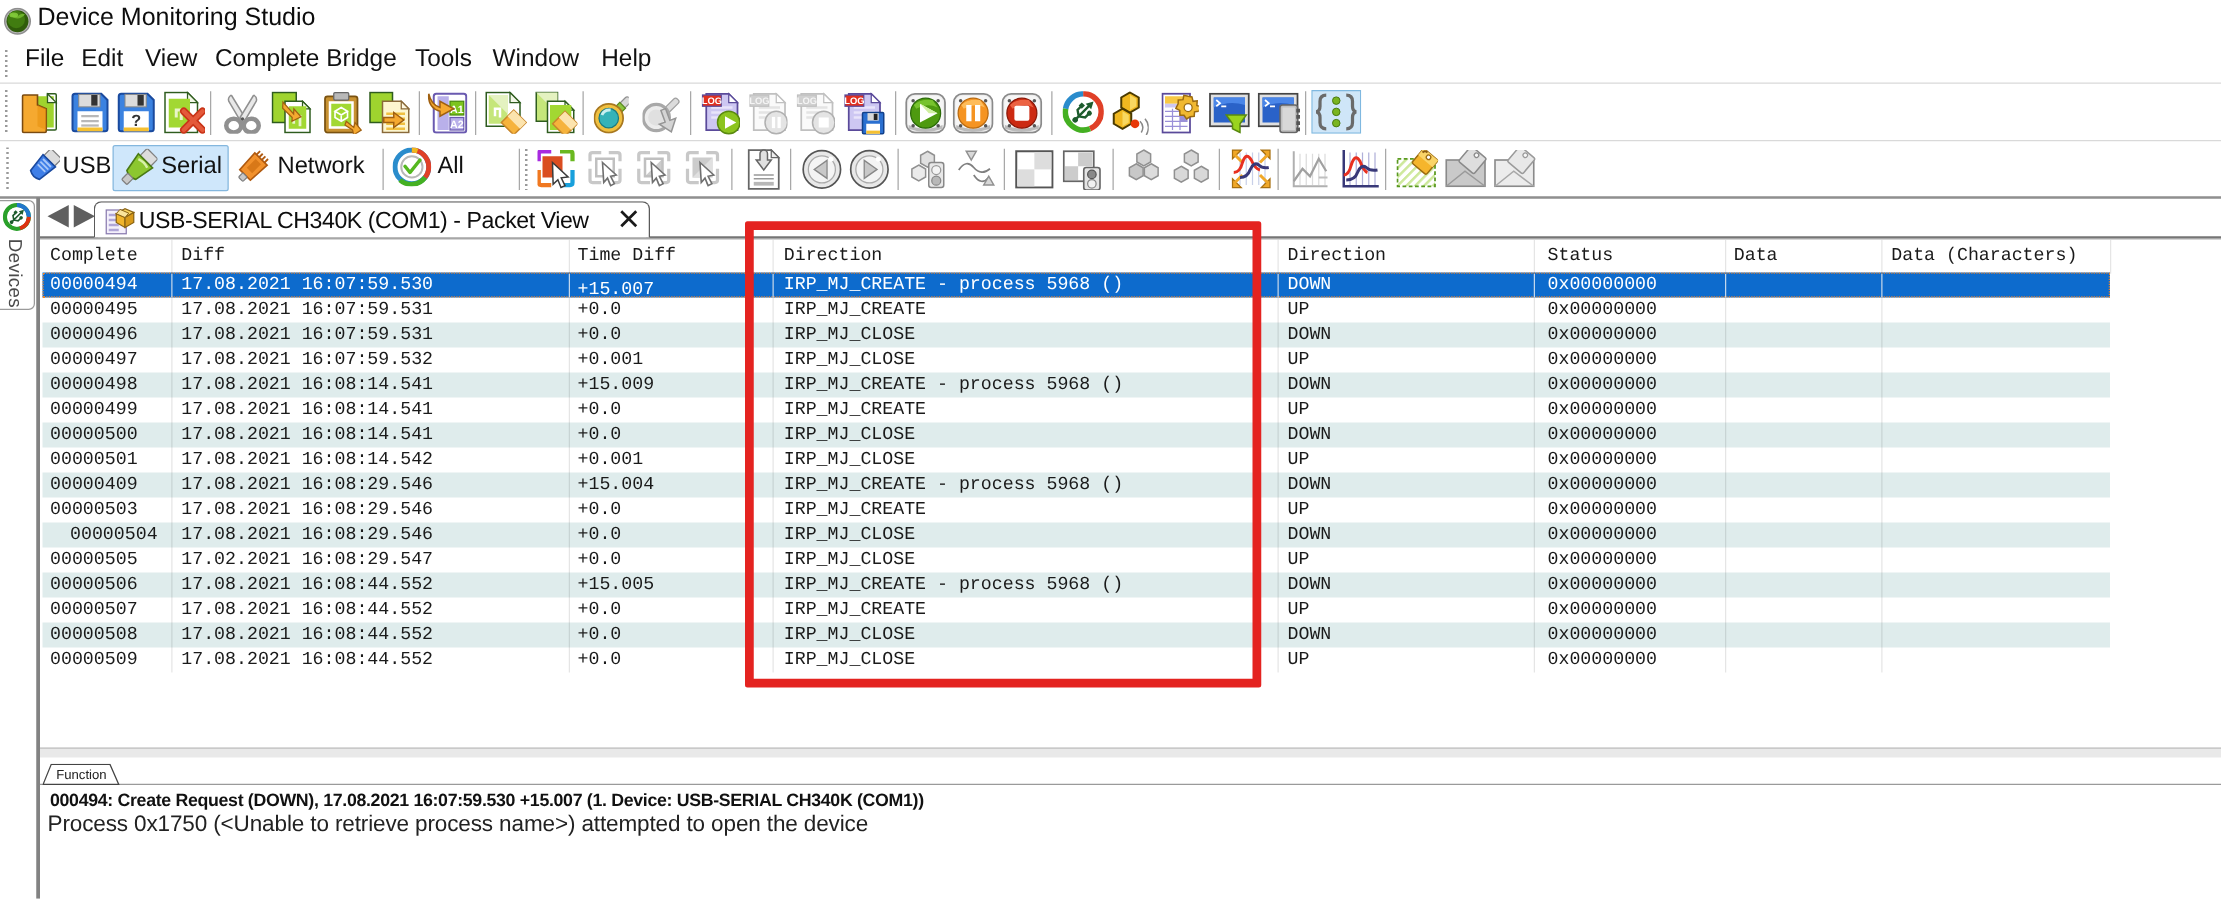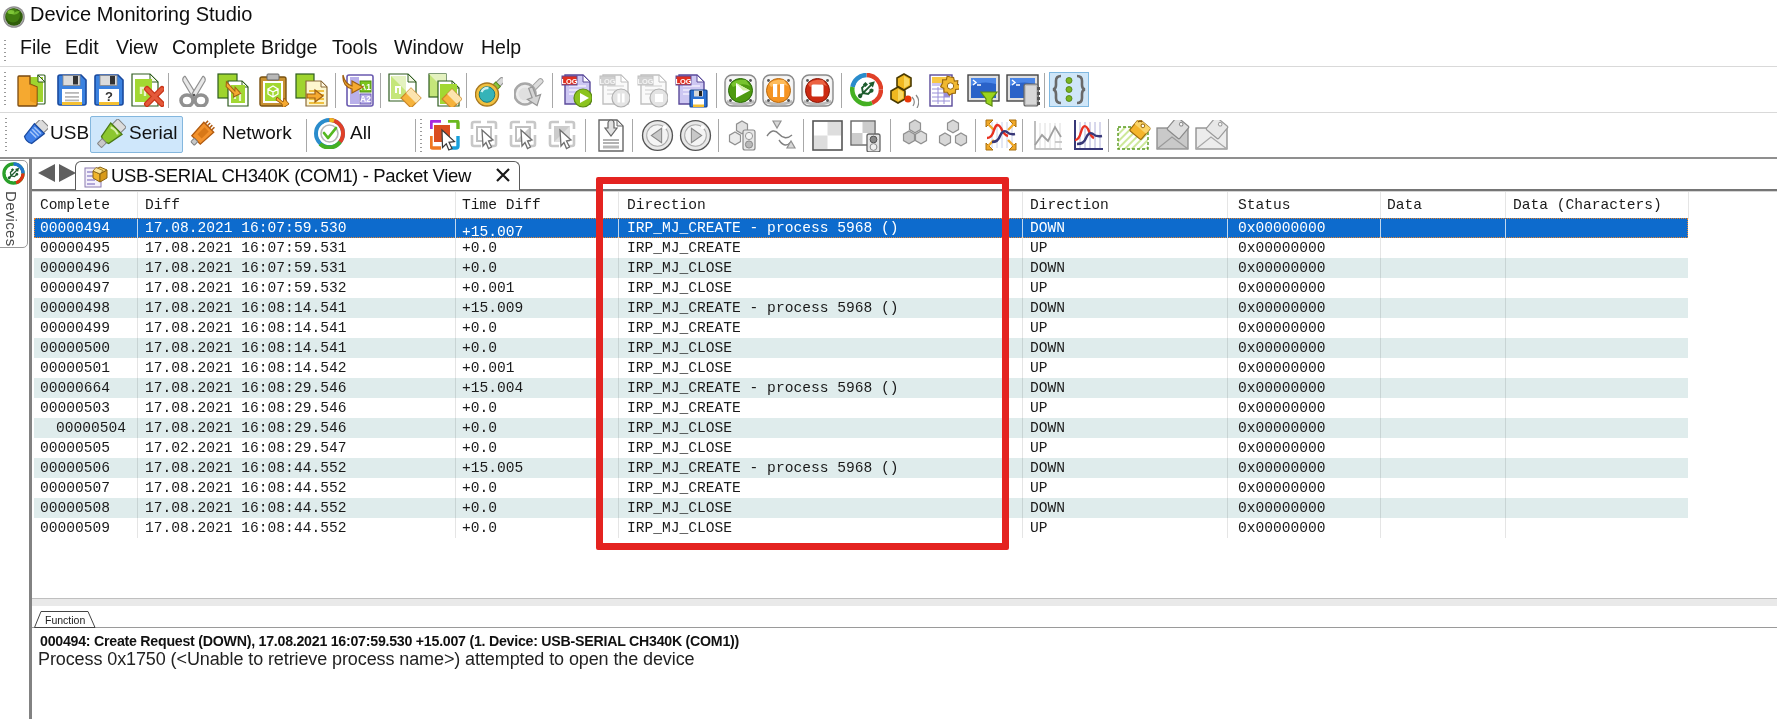--- a/index.html
+++ b/index.html
@@ -616,21 +616,21 @@
 <div class="mono cell" style="left:627px;top:340px">IRP_MJ_CLOSE</div>
 <div class="mono cell" style="left:1030px;top:340px">DOWN</div>
 <div class="mono cell" style="left:1238px;top:340px">0x00000000</div>
 <div class="mono cell" style="left:40px;top:360px">00000501</div>
 <div class="mono cell" style="left:145px;top:360px">17.08.2021 16:08:14.542</div>
 <div class="mono cell" style="left:462px;top:360px">+0.001</div>
 <div class="mono cell" style="left:627px;top:360px">IRP_MJ_CLOSE</div>
 <div class="mono cell" style="left:1030px;top:360px">UP</div>
 <div class="mono cell" style="left:1238px;top:360px">0x00000000</div>
 <div class="row teal" style="top:378px"></div>
-<div class="mono cell" style="left:40px;top:380px">00000664</div>
+<div class="mono cell" style="left:40px;top:380px">00000409</div>
 <div class="mono cell" style="left:145px;top:380px">17.08.2021 16:08:29.546</div>
 <div class="mono cell" style="left:462px;top:380px">+15.004</div>
 <div class="mono cell" style="left:627px;top:380px">IRP_MJ_CREATE - process 5968 ()</div>
 <div class="mono cell" style="left:1030px;top:380px">DOWN</div>
 <div class="mono cell" style="left:1238px;top:380px">0x00000000</div>
 <div class="mono cell" style="left:40px;top:400px">00000503</div>
 <div class="mono cell" style="left:145px;top:400px">17.08.2021 16:08:29.546</div>
 <div class="mono cell" style="left:462px;top:400px">+0.0</div>
 <div class="mono cell" style="left:627px;top:400px">IRP_MJ_CREATE</div>
 <div class="mono cell" style="left:1030px;top:400px">UP</div>

